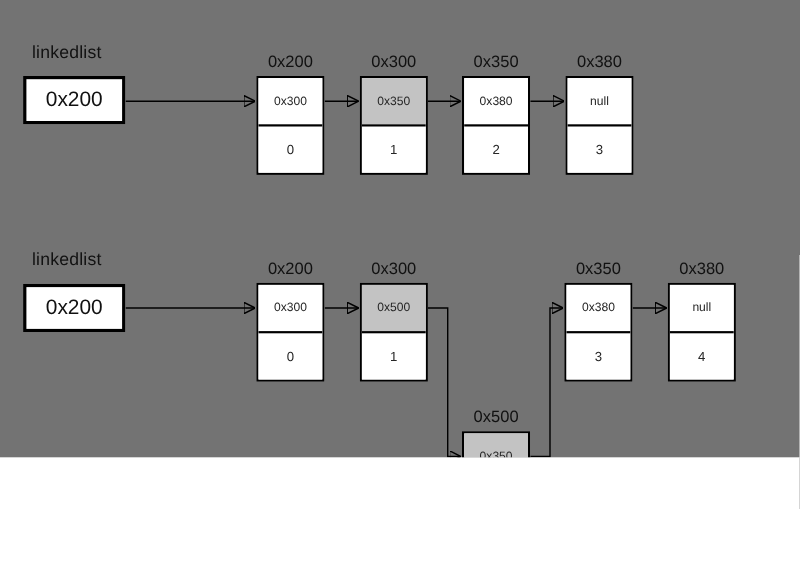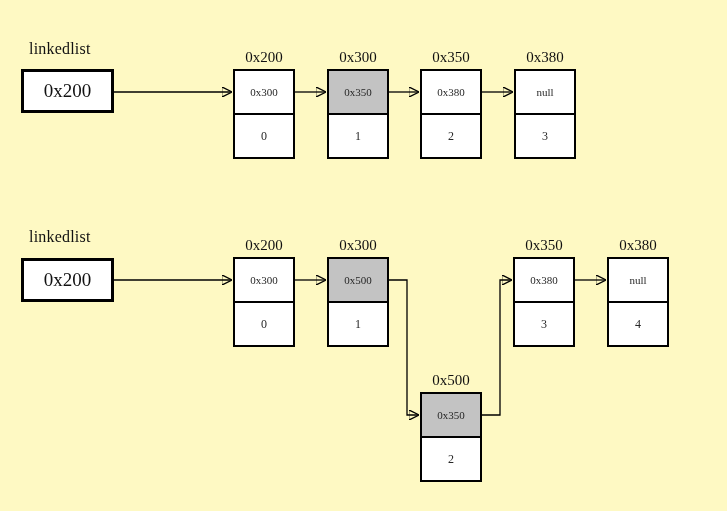--- a/index.html
+++ b/index.html
@@ -1,18 +1,18 @@
 <!DOCTYPE html>
 <html><head>
 <meta charset="utf-8">
 <style>
   html,body { margin:0; padding:0; background:#ffffff; }
   .canvas {
-    position:relative; width:727px; height:511px; background:#fef9c3;
-    font-family:Liberation Serif, serif; color:#1a1a1a; overflow:hidden;
+    position:relative; width:727px; height:416px; background:#737373;
+    font-family:Liberation Sans, sans-serif; color:#1a1a1a; overflow:hidden;
   }
   .wires { position:absolute; left:0; top:0; width:727px; height:511px; z-index:1; }
   .list-label {
     position:absolute; z-index:2; font-size:16px; color:#111; letter-spacing:0.2px;
   }
   .head-box {
     position:absolute; z-index:2; width:93px; height:44px; box-sizing:border-box;
     border:3px solid #000; background:#fff; display:flex; align-items:center; justify-content:center;
     font-size:19px; color:#111;
   }

